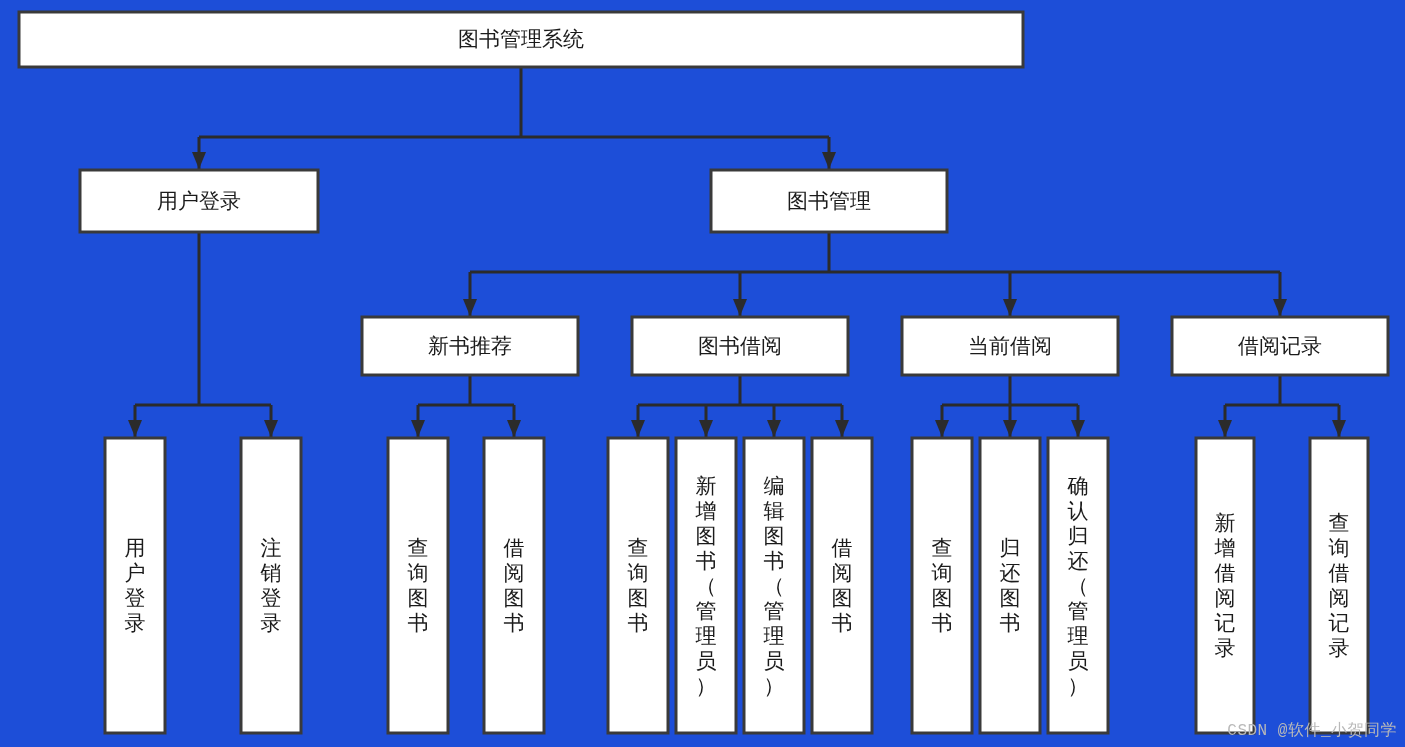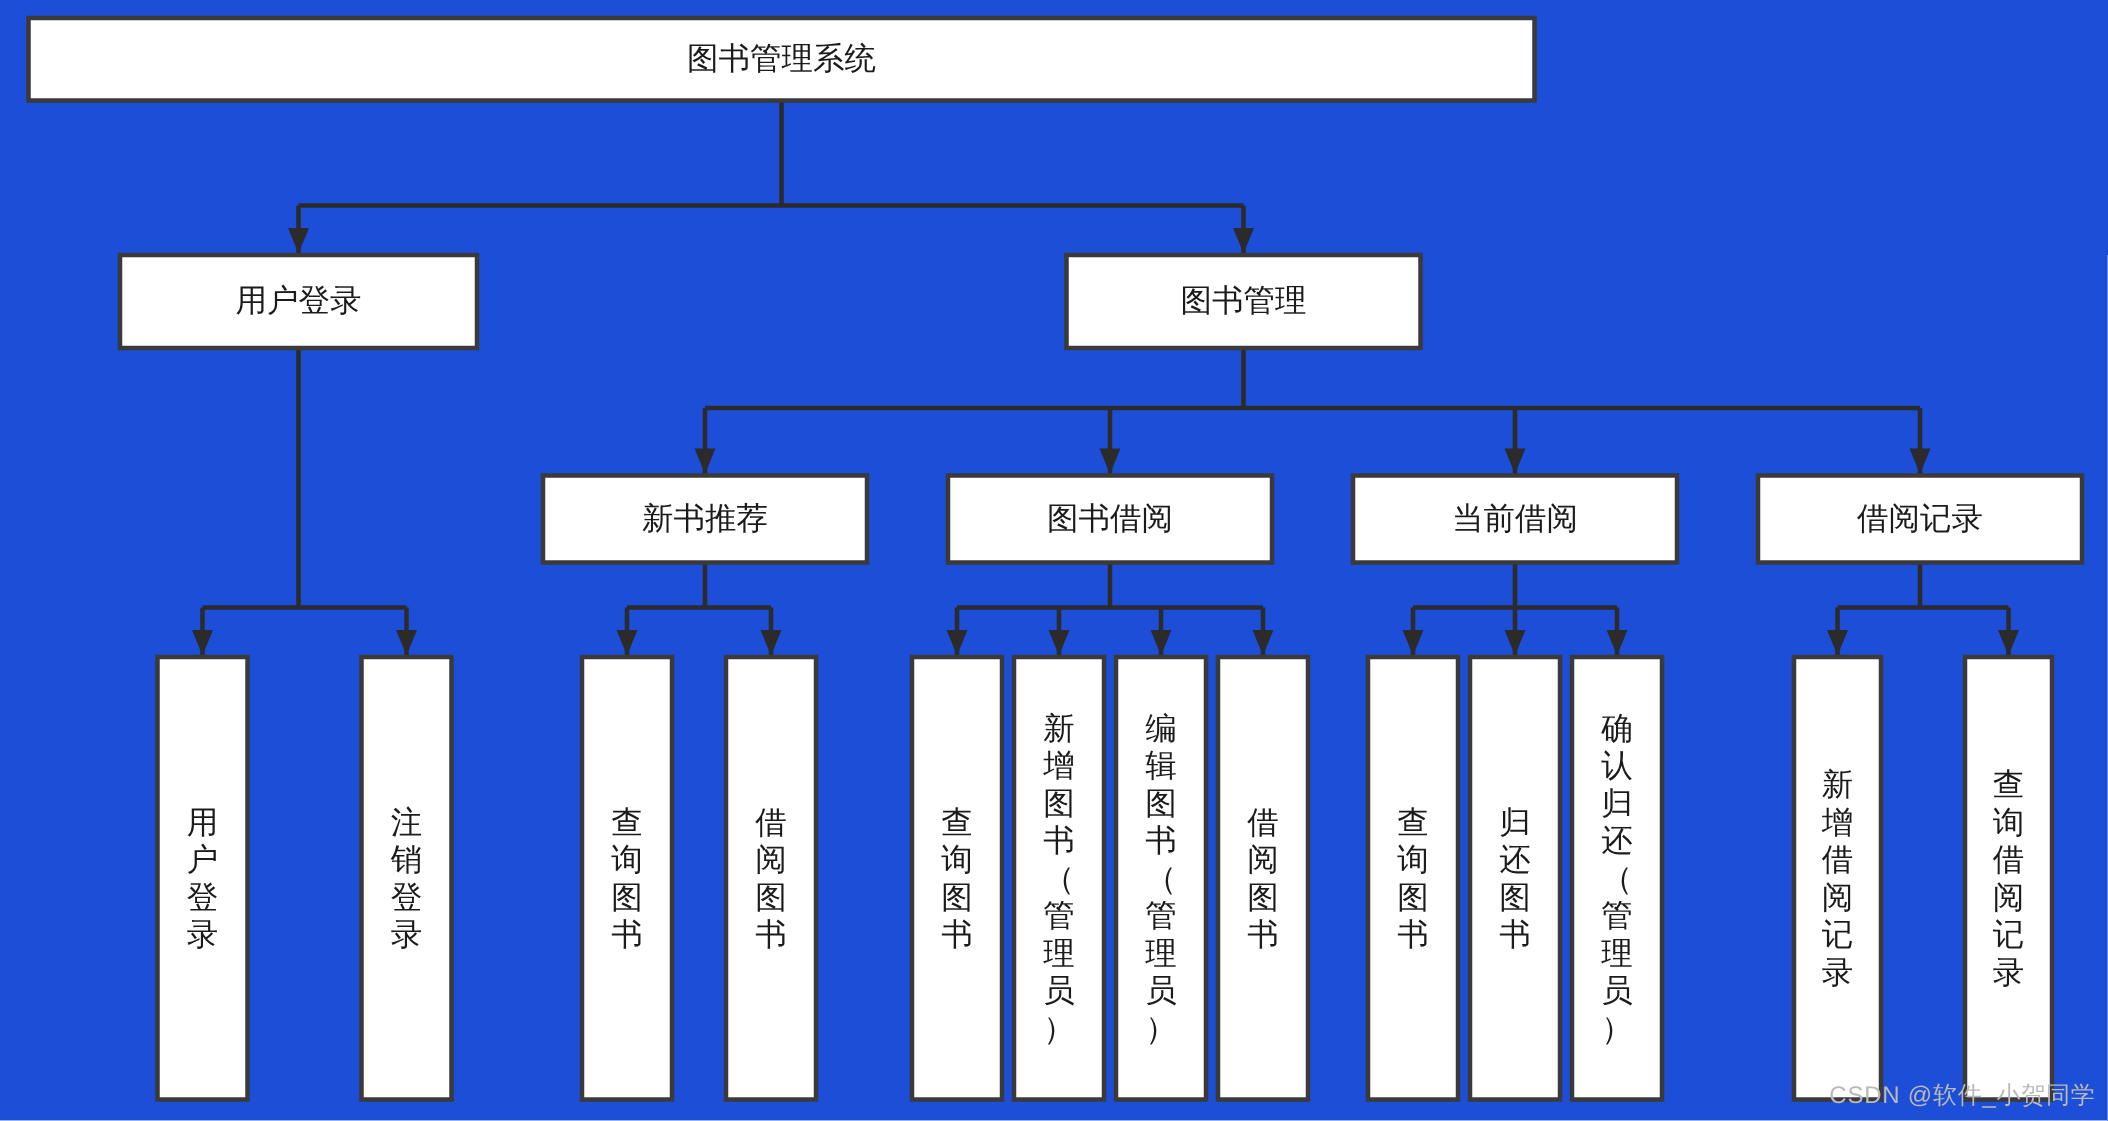--- a/index.html
+++ b/index.html
@@ -54,21 +54,21 @@
   .node-label-vertical {
     fill: #1b1b1b;
     font-family: "Liberation Sans", "DejaVu Sans", sans-serif;
     font-size: 21px;
     text-anchor: middle;
   }
   .watermark {
     position: absolute;
     right: 28px;
     bottom: 6px;
-    font-family: Liberation Sans, sans-serif;
+    font-family: Liberation Mono, monospace;
     font-size: 16px;
     color: #b9b9b9;
     letter-spacing: 0.5px;
     white-space: nowrap;
     user-select: none;
   }
 </style>
 </head>
 <body>
 

